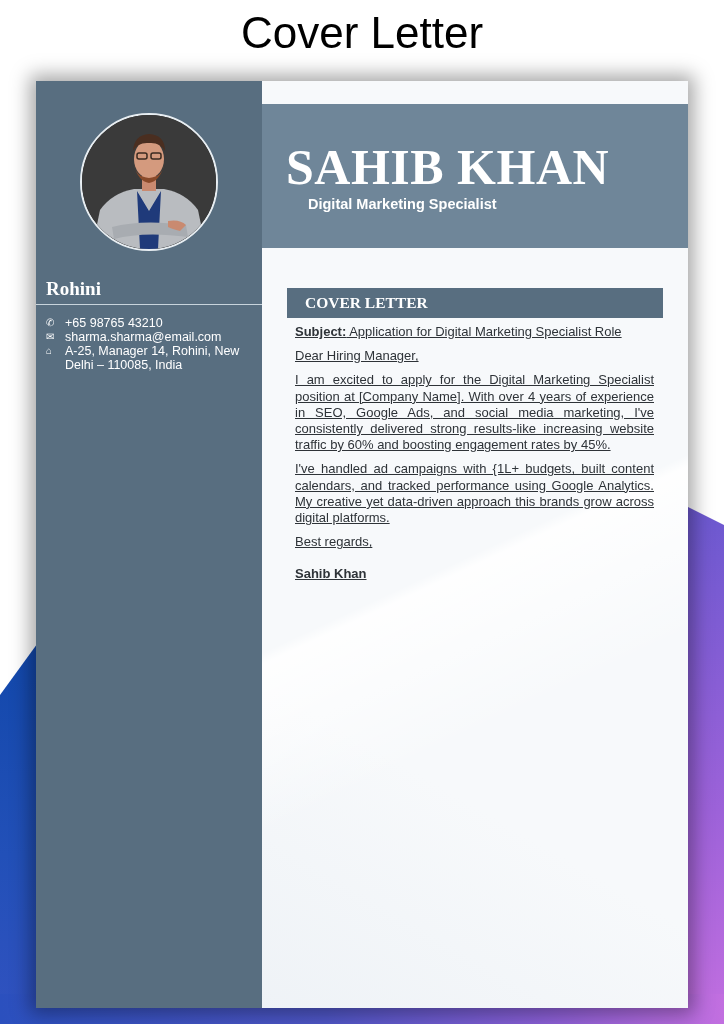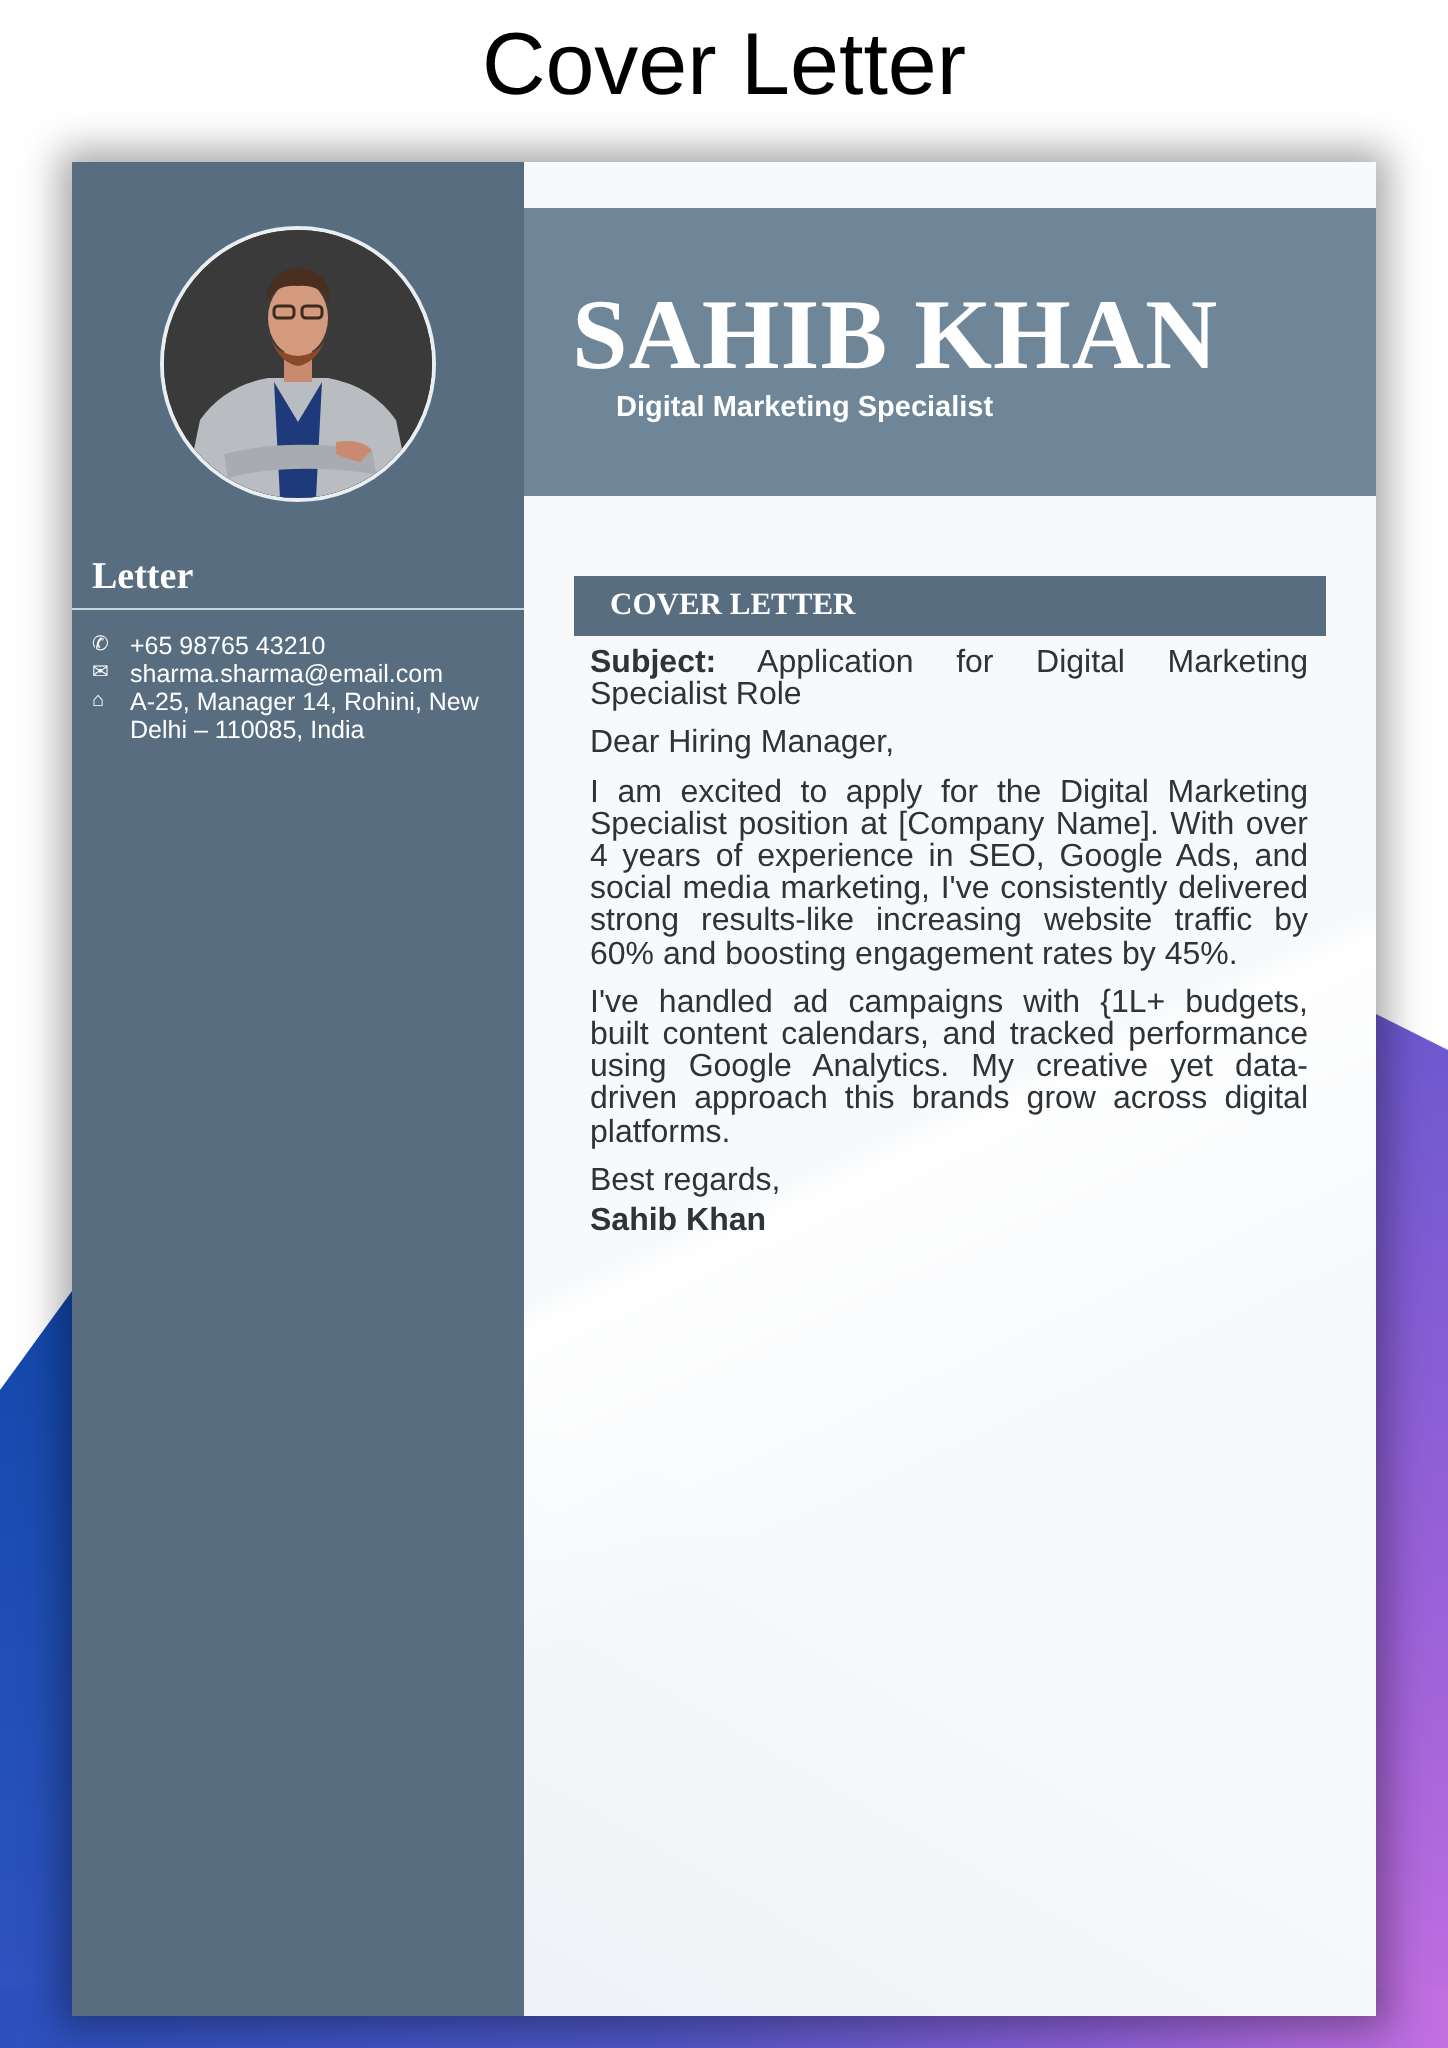--- a/index.html
+++ b/index.html
@@ -71,21 +71,21 @@
     .section-bar {
       position: absolute; left: 251px; top: 207px; width: 376px; height: 30px;
       background: #586e80;
     }
     .section-bar span {
       position: absolute; left: 18px; top: 6px;
       font-family: "Liberation Serif", serif; font-weight: bold; font-size: 15.5px; color: #ffffff;
     }
     .letter {
       position: absolute; left: 259px; top: 243px; width: 359px;
-      font-size: 16px; line-height: 16.2px; color: #2e3338;
+      font-size: 13px; line-height: 16.2px; color: #2e3338; text-decoration: underline;
     }
     .letter p { margin: 0 0 8px 0; text-align: justify; }
     .letter b { color: #2e3338; }
   </style>
 </head>
 <body>
 
 <div class="bg-left"></div>
 <div class="bg-right"></div>
 <div class="bg-bottom"></div>
@@ -104,21 +104,21 @@
         <path d="M30 112 Q60 104 104 110 L106 122 Q62 116 32 124 Z" fill="#a8acb1"></path>
         <path d="M86 106 Q98 104 104 110 L98 116 Q90 114 86 112 Z" fill="#c98a70"></path>
         <rect x="60" y="60" width="14" height="16" fill="#c98a70"></rect>
         <ellipse cx="67" cy="44" rx="15" ry="19" fill="#d49a7e"></ellipse>
         <path d="M52 50 Q56 66 67 68 Q78 66 82 50 Q80 62 67 63 Q54 62 52 50 Z" fill="#8a4a2a"></path>
         <path d="M51 36 Q52 20 67 19 Q83 20 83 36 Q78 27 67 28 Q56 27 51 36 Z" fill="#4a2e20"></path>
         <rect x="55" y="38" width="10" height="6" rx="2" fill="none" stroke="#3a2a20" stroke-width="1.5"></rect>
         <rect x="69" y="38" width="10" height="6" rx="2" fill="none" stroke="#3a2a20" stroke-width="1.5"></rect>
       </svg>
     </div>
-    <div class="contact-title">Letter</div>
+    <div class="contact-title">Rohini</div>
     <div class="contact-rule"></div>
     <div class="contact-list">
       <div class="contact-row">
         <span class="ic">✆</span>
         <span>+65 98765 43210</span>
       </div>
       <div class="contact-row">
         <span class="ic">✉</span>
         <span>sharma.sharma@email.com</span>
       </div>
@@ -136,16 +136,16 @@
 
   <div class="section-bar">
     <span>COVER LETTER</span>
   </div>
 
   <div class="letter">
     <p><b>Subject:</b><span> Application for Digital Marketing Specialist Role</span></p>
     <p>Dear Hiring Manager,</p>
     <p>I am excited to apply for the Digital Marketing Specialist position at [Company Name]. With over 4 years of experience in SEO, Google Ads, and social media marketing, I've consistently delivered strong results-like increasing website traffic by 60% and boosting engagement rates by 45%.</p>
     <p>I've handled ad campaigns with {1L+ budgets, built content calendars, and tracked performance using Google Analytics. My creative yet data-driven approach this brands grow across digital platforms.</p>
-    <p style="margin-bottom:4px">Best regards,</p>
+    <p style="margin-bottom:16px">Best regards,</p>
     <p><b>Sahib Khan</b></p>
   </div>
 </div>
 
 </body></html>

